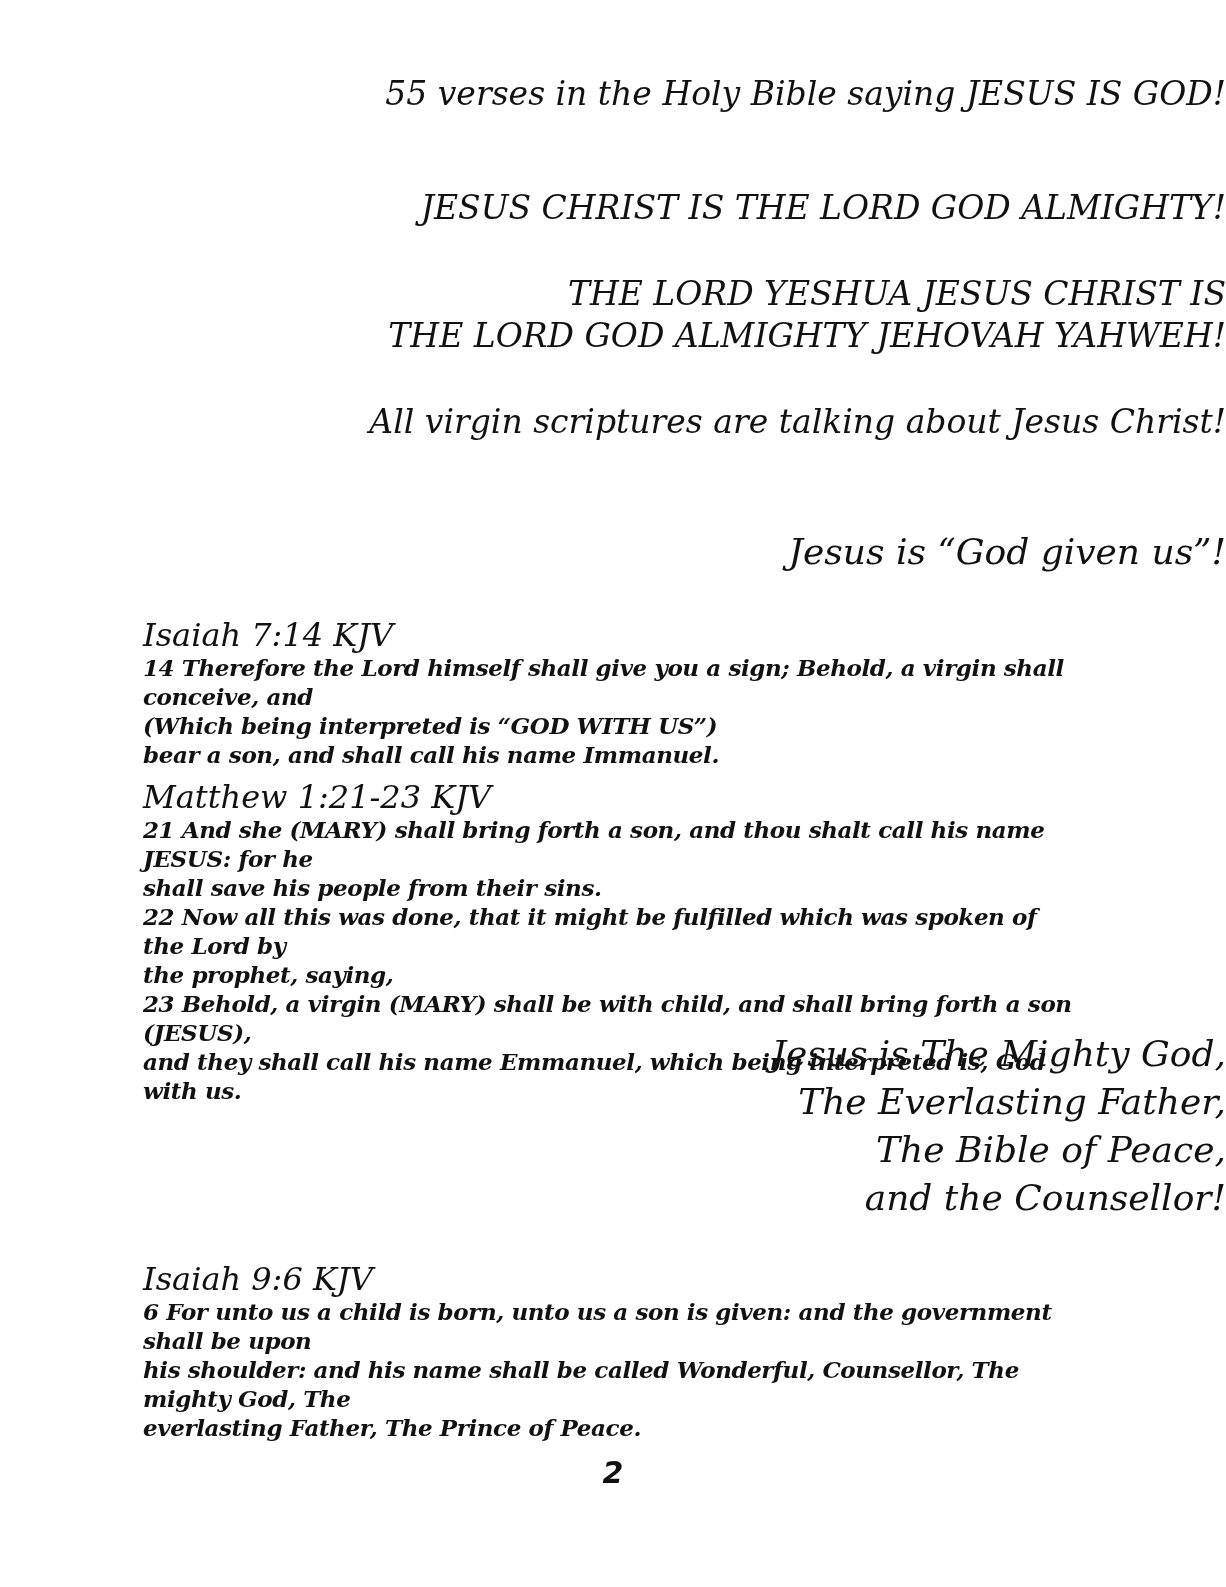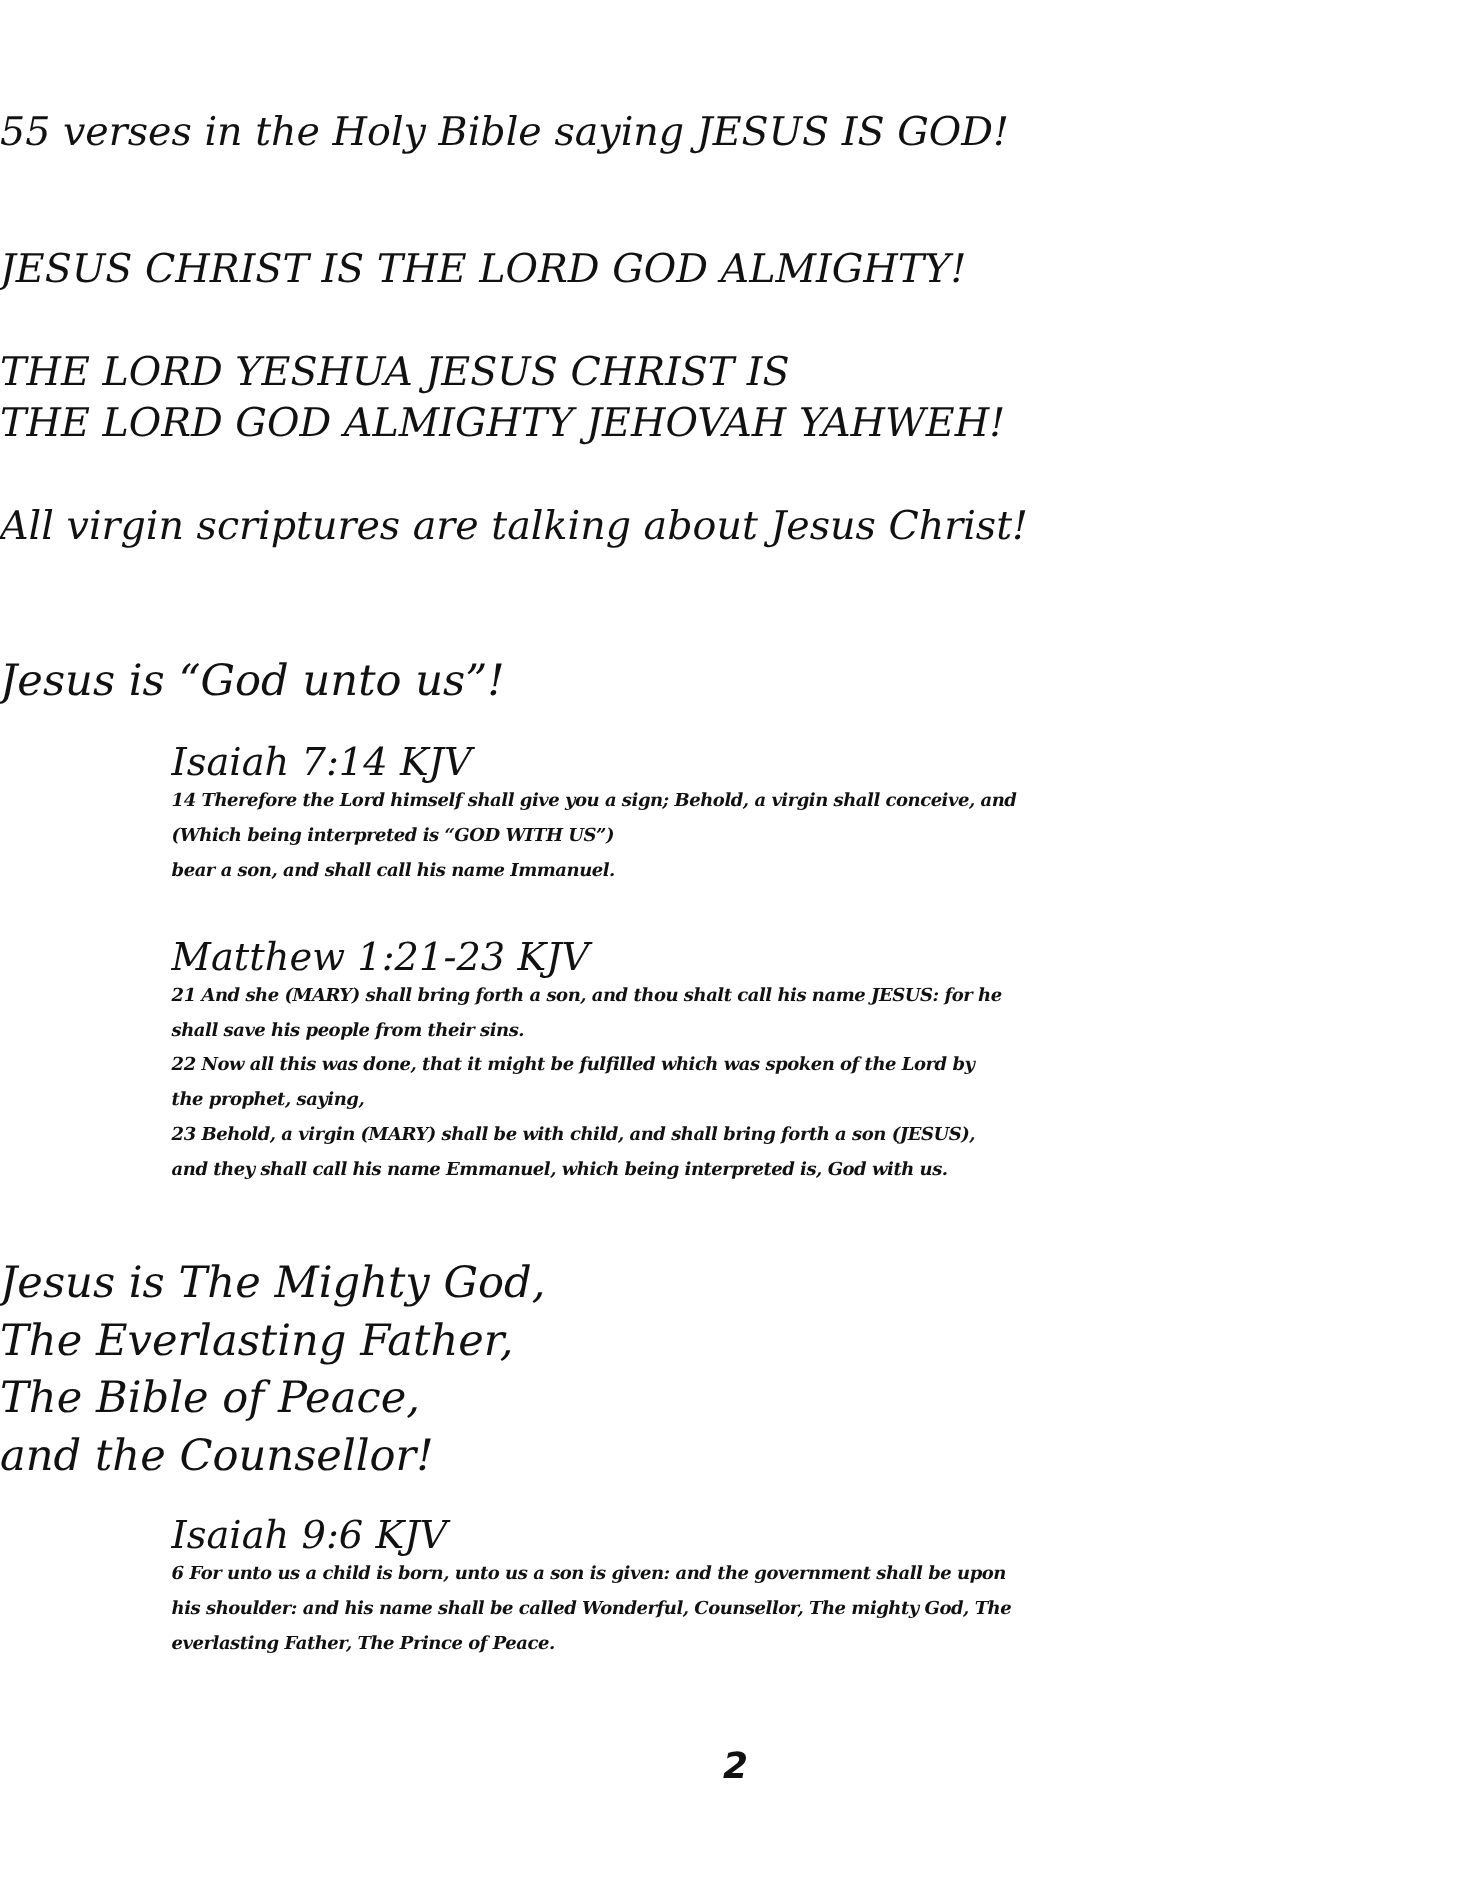--- a/index.html
+++ b/index.html
@@ -1,34 +1,34 @@
 <!DOCTYPE html>
 <html><head>
 <meta charset="utf-8">
 <style>
   html, body { margin:0; padding:0; background:#ffffff; }
   body { width:1226px; height:1587px; position:relative; overflow:hidden; color:#111; font-family:"DejaVu Serif", serif; }
-  .c { position:absolute; left:0; width:1226px; text-align:left; font-style:italic;margin-top:16px; }
+  .c { position:absolute; left:0; width:1226px; text-align:right; font-style:italic; }
   .h1 { font-size:33px; line-height:44px; }
   .h2 { font-size:36px; line-height:48px; }
   .ref { position:absolute; left:143px; font-style:italic; font-size:32px; line-height:34px; }
-  .verse { position:absolute; left:143px; width:940px; font-style:italic; font-weight:bold; font-size:15px; line-height:29px; letter-spacing:-0.4px; }
+  .verse { position:absolute; left:143px; width:940px; font-style:italic; font-weight:bold; font-size:23px; line-height:29px; letter-spacing:-0.4px; }
   .pn { position:absolute; left:0; width:1226px; text-align:center; font-family:"DejaVu Sans", sans-serif; font-weight:bold; font-style:italic; font-size:30px; top:1455px; }
 </style>
 </head>
 <body>
 
 <div>
   <div class="c h1" style="top:72px">55 verses in the Holy Bible saying JESUS IS GOD!</div>
   <div class="c h1" style="top:186px">JESUS CHRIST IS THE LORD GOD ALMIGHTY!</div>
   <div class="c h1" style="top:272px">THE LORD YESHUA JESUS CHRIST IS</div>
   <div class="c h1" style="top:314px">THE LORD GOD ALMIGHTY JEHOVAH YAHWEH!</div>
   <div class="c h1" style="top:400px">All virgin scriptures are talking about Jesus Christ!</div>
 
-  <div class="c h2" style="top:528px">Jesus is “God unto us”!</div>
+  <div class="c h2" style="top:528px">Jesus is “God given us”!</div>
 
   <div class="ref" style="top:618px">Isaiah 7:14 KJV</div>
   <div class="verse" style="top:653px">
     <div>14 Therefore the Lord himself shall give you a sign; Behold, a virgin shall conceive, and</div>
     <div>(Which being interpreted is “GOD WITH US”)</div>
     <div>bear a son, and shall call his name Immanuel.</div>
   </div>
 
   <div class="ref" style="top:780px">Matthew 1:21-23 KJV</div>
   <div class="verse" style="top:815px">

